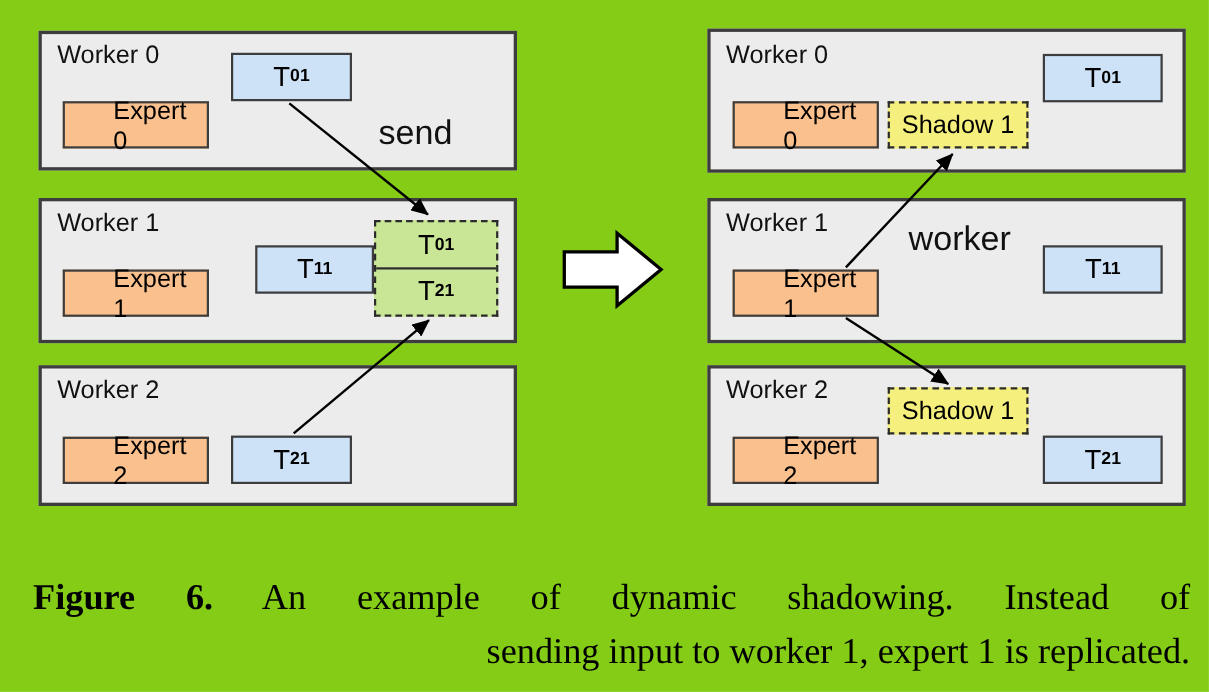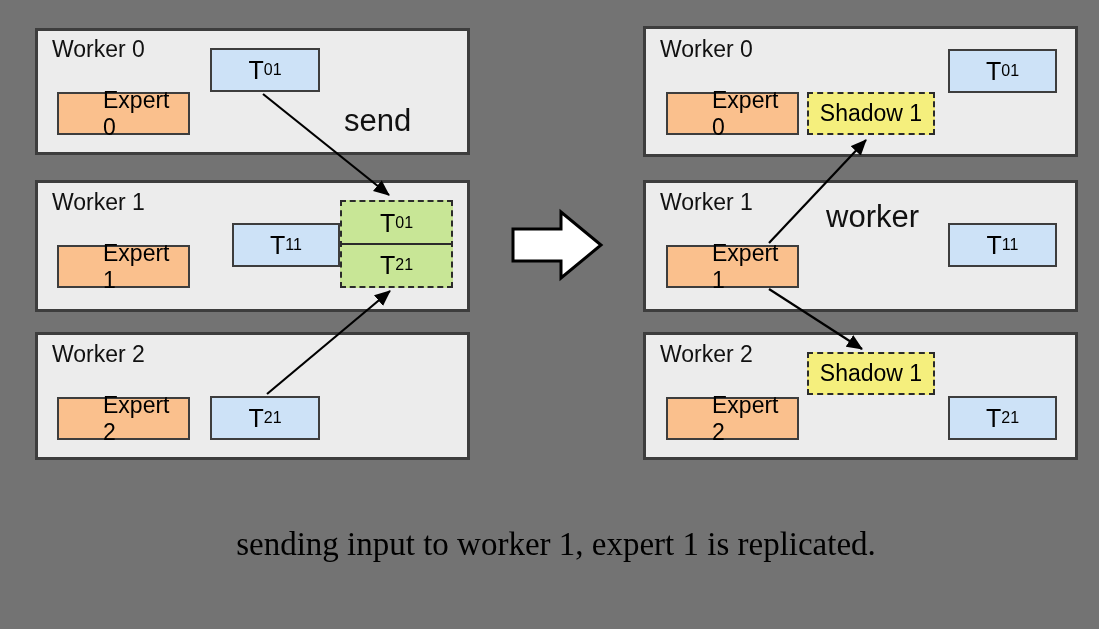--- a/index.html
+++ b/index.html
@@ -1,34 +1,34 @@
 <!DOCTYPE html>
 <html><head>
 <meta charset="utf-8">
 <style>
   html,body{margin:0;padding:0;background:#ffffff;}
   .canvas{
-    position:relative;width:1099px;height:629px;background:#737373;
+    position:relative;width:1099px;height:629px;background:#84cc16;
     font-family:"Liberation Sans", sans-serif;color:#000;overflow:hidden;
   }
   .worker{
     position:absolute;background:#ececec;border:3px solid #3d3d3d;box-sizing:border-box;
   }
   .worker-label{
     position:absolute;font-size:23px;color:#111;white-space:nowrap;
   }
   .expert{
     position:absolute;background:#fac08d;border:2px solid #3d3d3d;box-sizing:border-box;
     display:flex;align-items:center;justify-content:center;font-size:23px;padding-left:44px;
   }
   .tensor{
     position:absolute;background:#cde2f7;border:2px solid #3d3d3d;box-sizing:border-box;
     display:flex;align-items:center;justify-content:center;font-size:25px;
   }
-  .sub{font-size:16px;vertical-align:-6px;line-height:1;}
+  .sub{font-size:16px;vertical-align:-6px;line-height:1;font-weight:bold;}
   .replica-group{
     position:absolute;background:#c8e696;border:2px dashed #2b2b2b;box-sizing:border-box;
   }
   .replica-cell{
     position:absolute;left:0;width:100%;display:flex;align-items:center;justify-content:center;
     font-size:25px;box-sizing:border-box;
   }
   .replica-divider{
     position:absolute;left:0;width:100%;height:2px;background:#2b2b2b;
   }
@@ -40,21 +40,21 @@
     position:absolute;font-size:31px;color:#111;white-space:nowrap;margin-left:16px;
   }
   .arrow-layer{
     position:absolute;left:0;top:0;width:1099px;height:629px;pointer-events:none;
   }
   .caption{
     position:absolute;left:30px;top:520px;width:1052px;
     font-family:"Liberation Serif", serif;font-size:33px;line-height:1.48;color:#000;
   }
   .caption-line1{text-align:justify;text-align-last:justify;}
-  .caption-line2{text-align:center;}
+  .caption-line2{text-align:right;}
   .caption-label{font-weight:bold;}
 </style>
 </head>
 <body>
 
 <div class="canvas">
 
   <div class="worker" style="left:35px;top:28px;width:435px;height:127px;"></div>
   <div class="worker-label" style="left:52px;top:36px;">Worker 0</div>
   <div class="expert" style="left:57px;top:92px;width:133px;height:43px;">
@@ -142,16 +142,17 @@
       </marker>
     </defs>
     <line x1="263" y1="94" x2="389" y2="195" stroke="#000" stroke-width="2.2" marker-end="url(#ah)"></line>
     <line x1="267" y1="394" x2="390" y2="291" stroke="#000" stroke-width="2.2" marker-end="url(#ah)"></line>
     <line x1="769" y1="243" x2="866" y2="140" stroke="#000" stroke-width="2.2" marker-end="url(#ah)"></line>
     <line x1="769" y1="289" x2="862" y2="349" stroke="#000" stroke-width="2.2" marker-end="url(#ah)"></line>
     <polygon points="513,229 561,229 561,212 601,245 561,278 561,261 513,261" fill="#ffffff" stroke="#000" stroke-width="3" stroke-linejoin="miter"></polygon>
   </svg>
 
   <div class="caption">
+    <div class="caption-line1"><span class="caption-label">Figure 6.</span> <span>An example of dynamic shadowing. Instead of</span></div>
     <div class="caption-line2"><span>sending input to worker 1, expert 1 is replicated.</span></div>
   </div>
 
 </div>
 
 </body></html>

